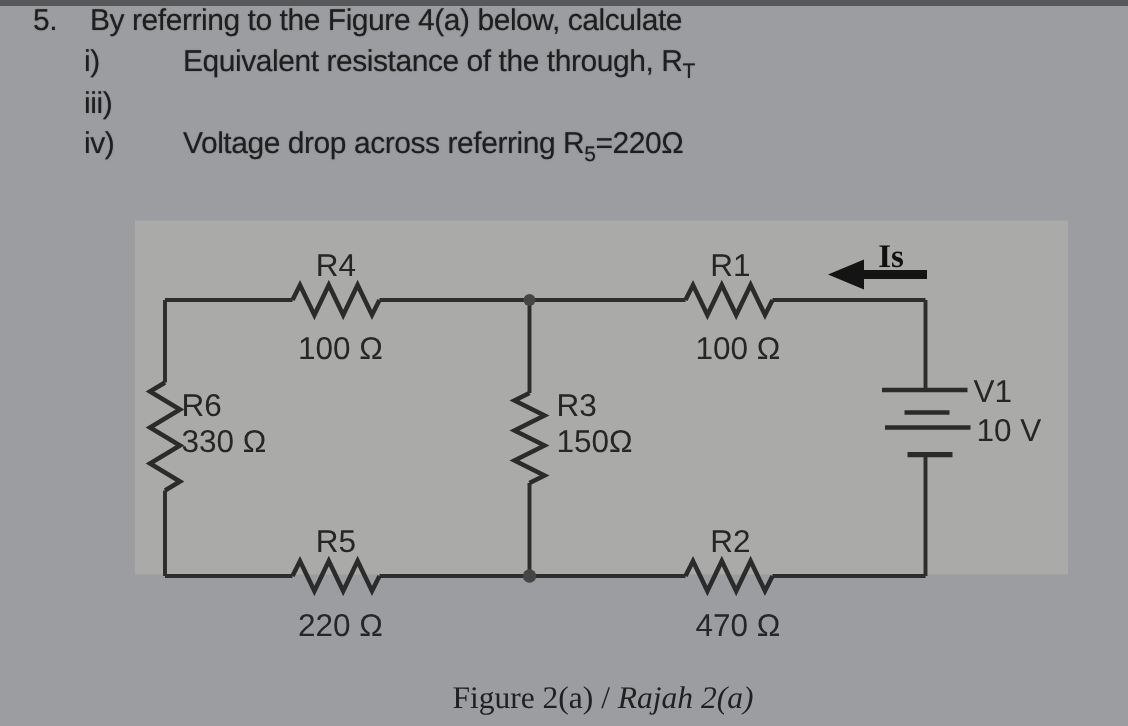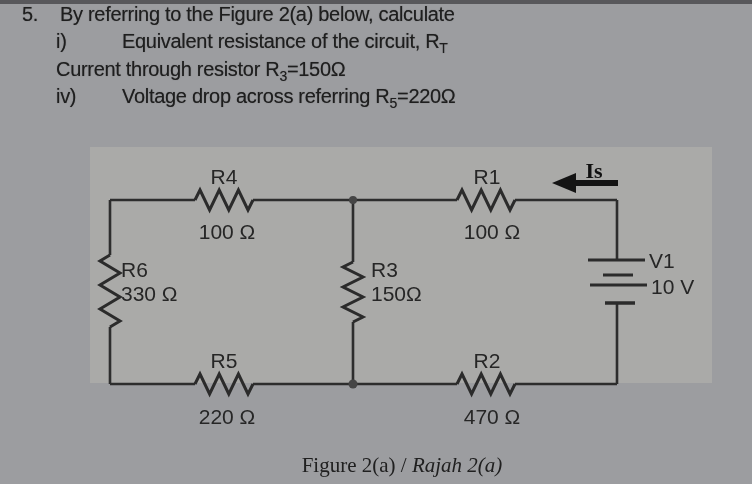--- a/index.html
+++ b/index.html
@@ -40,28 +40,28 @@
 </style>
 </head>
 <body>
 
 <div>
   <div class="top-strip"></div>
 
   <div class="question">
     <div class="q-first">
       <span class="q-no">5.</span>
-      <span>By referring to the Figure 2(a) below, calculate</span>
+      <span>By referring to the Figure 4(a) below, calculate</span>
     </div>
     <div class="q-item">
       <span class="i-no">i)</span>
-      <span><span>Equivalent resistance of the circuit, R</span><sub>T</sub><span></span></span>
+      <span><span>Equivalent resistance of the through, R</span><sub>T</sub><span></span></span>
     </div>
     <div class="q-item">
-      <span><span>Current through resistor R</span><sub>3</sub><span>=150Ω</span></span>
+      <span class="i-no">iii)</span>
     </div>
     <div class="q-item">
       <span class="i-no">iv)</span>
       <span><span>Voltage drop across referring R</span><sub>5</sub><span>=220Ω</span></span>
     </div>
   </div>
 
   <div class="figure-panel">
     <svg width="622" height="337" viewBox="0 0 622 337">
 

